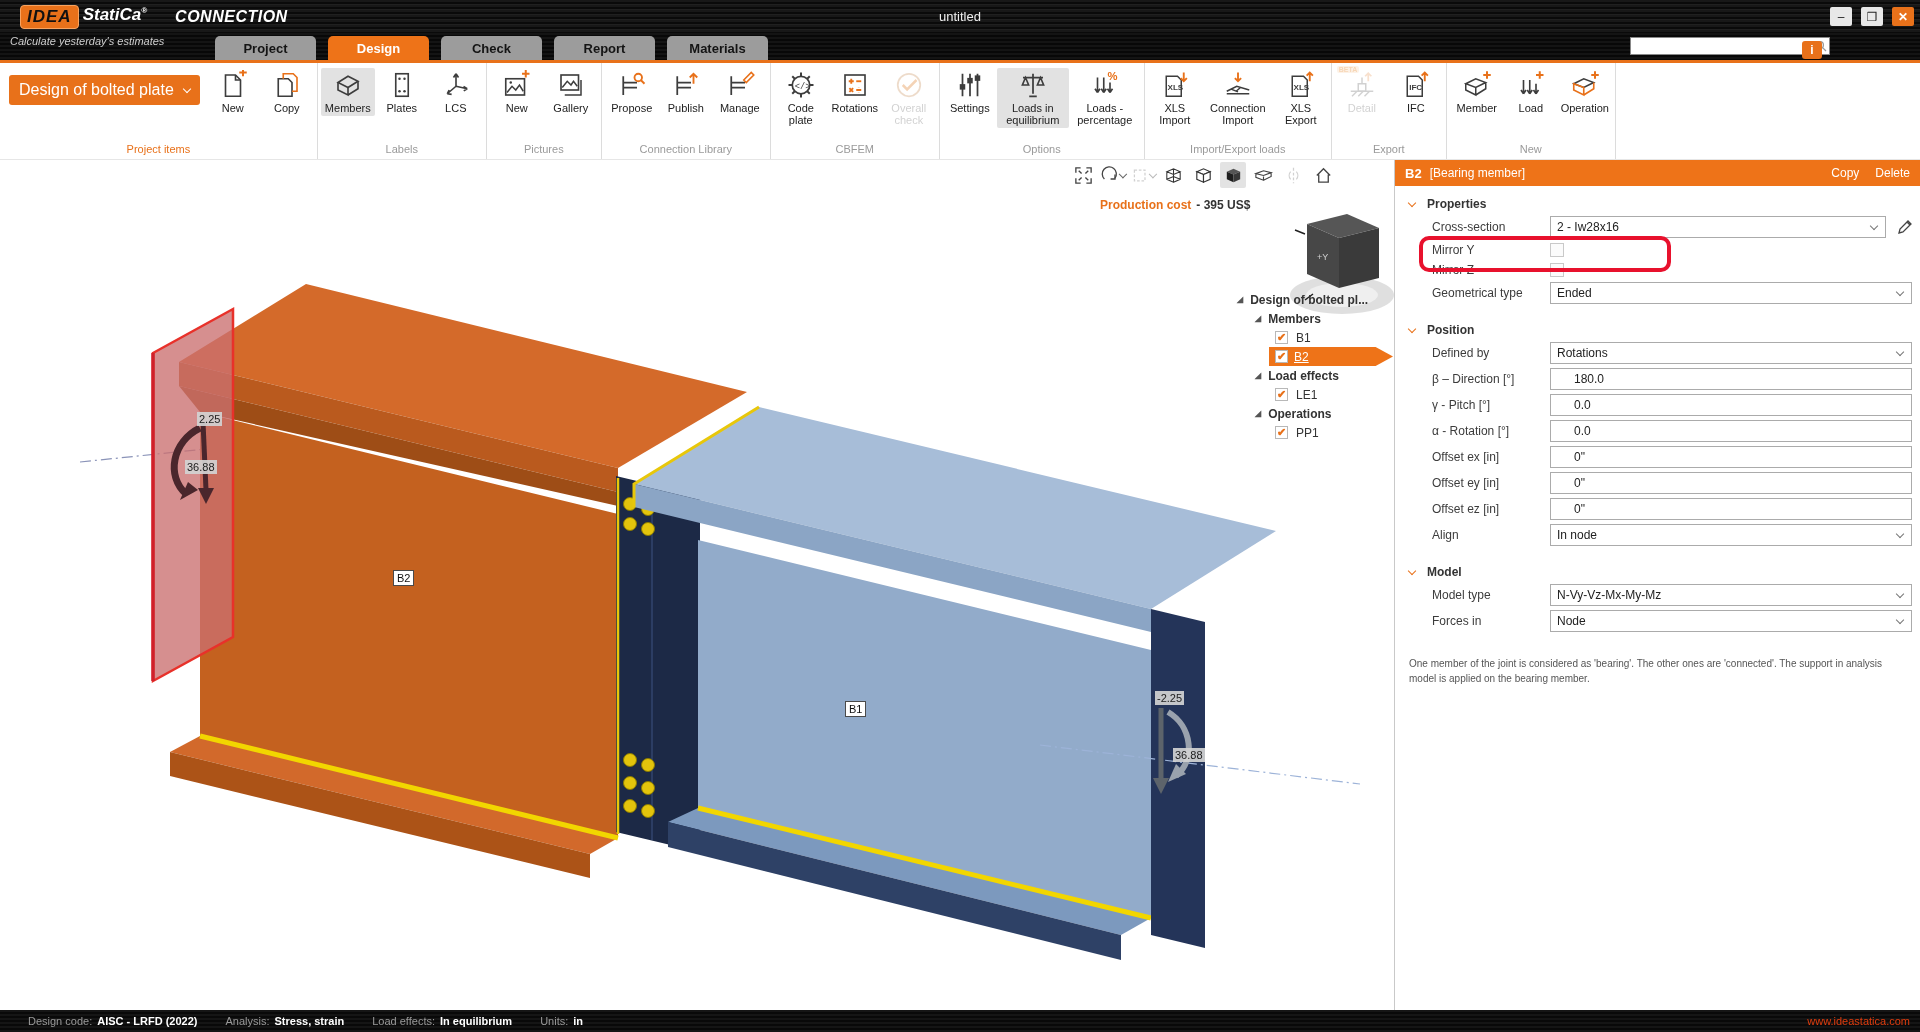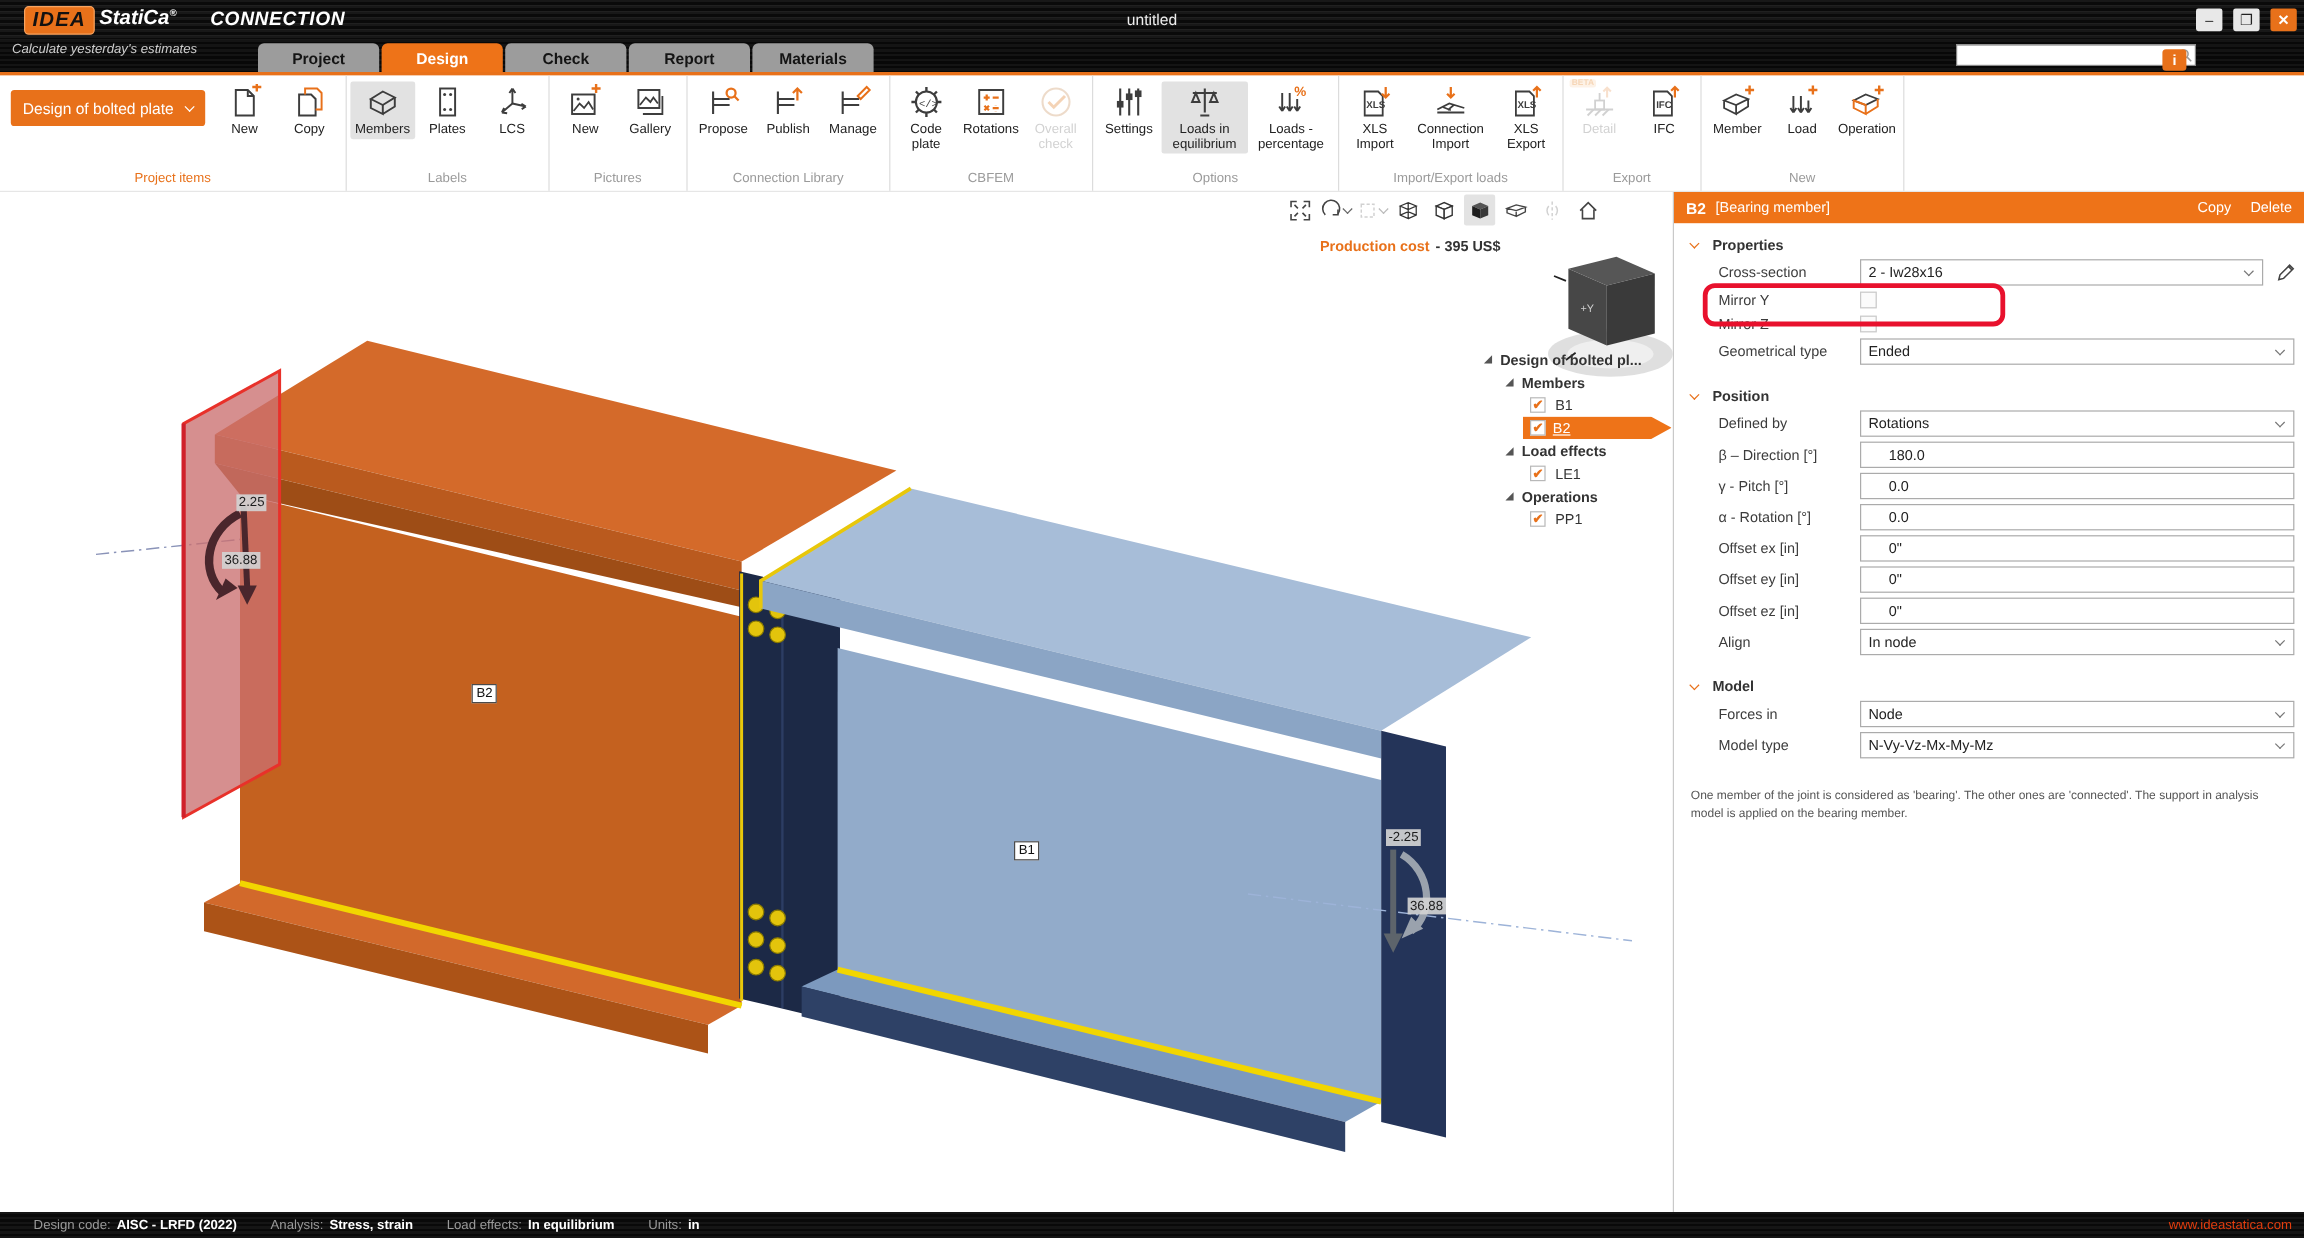--- a/index.html
+++ b/index.html
@@ -21,21 +21,21 @@
   .win-btns { position:absolute; right:6px; top:7px; display:flex; gap:9px; }
   .win-btn { width:22px; height:19px; background:#e8e8e8; border-radius:2px; display:flex;
     align-items:center; justify-content:center; font-size:12px; color:#222; cursor:default; }
   .win-btn.close { background:#E8711A; color:#fff; font-weight:bold; }
 
   
   .tabrow { height:27px; background:#0d0d0d;
     background-image:repeating-linear-gradient(180deg,#141414 0 2px,#080808 2px 4px);
     position:relative; display:flex; align-items:flex-end; }
   .tagline { position:absolute; left:10px; top:2px; font-style:italic; font-size:11px; color:#cfcfcf; }
-  .tabs { display:flex; margin-left:215px; gap:2px; }
+  .tabs { display:flex; margin-left:215px; gap:12px; }
   .tab { width:101px; height:24px; background:#9c9c9c; color:#141414; font-weight:bold; font-size:13px;
     display:flex; align-items:center; justify-content:center; border-radius:5px 5px 0 0; }
   .tab.active { background:#EE7318; color:#fff; }
   .search-wrap { position:absolute; right:90px; top:4px; display:flex; align-items:center; }
   .search-input { width:200px; height:18px; border:1px solid #888; background:#fff; font-size:11px; padding:0 18px 0 4px; }
   .search-icon { position:absolute; right:3px; width:12px; height:12px; }
   .info-btn { position:absolute; right:8px; top:4px; width:20px; height:18px; background:#E8711A;
     border-radius:3px; color:#fff; font-weight:bold; font-size:12px; text-align:center; line-height:18px; }
   .orange-rule { height:3px; background:#E8711A; }
 
@@ -45,21 +45,21 @@
   .rgroup-buttons { flex:1; display:flex; align-items:flex-start; padding-top:5px; }
   .rgroup-label { height:18px; text-align:center; font-size:11px; color:#9a9a9a; line-height:16px; white-space:nowrap; padding:0 6px;}
   .rgroup-label.orange { color:#E8711A; }
   .rbtn { display:flex; flex-direction:column; align-items:center; width:54px; padding:2px 1px; border-radius:2px; }
   .rbtn.wide { width:72px; }
   .rbtn.active { background:#e2e2e2; }
   .rbtn.disabled { opacity:.45; }
   .rbtn svg { width:30px; height:30px; }
   .rbtn-label { font-size:11px; color:#222; text-align:center; line-height:12px; margin-top:2px; white-space:pre-line; }
   .rbtn.disabled .rbtn-label { color:#9a9a9a; }
-  .scene-dd { margin:7px 6px 0 6px; align-self:flex-start; background:#E8711A; color:#fff; font-size:13px;
+  .scene-dd { margin:7px 6px 0 6px; align-self:flex-start; background:#E8711A; color:#fff; font-size:16px;
     height:30px; display:flex; align-items:center; padding:0 10px; border-radius:3px; gap:10px; }
   .scene-dd .chev { border-color:#fff; }
   .chev { width:6px; height:6px; border-right:1.6px solid #666; border-bottom:1.6px solid #666;
     display:inline-block; transform:rotate(45deg); margin-top:-3px; }
   .beta-badge { font-size:7px; color:#eda55e; background:#fbe3cc; padding:0 2px; border-radius:2px;
     position:absolute; top:-2px; left:2px; font-weight:bold;}
 
   
   .main { flex:1; display:flex; position:relative; }
   .viewport { width:1395px; position:relative; background:#fff; border-right:1px solid #c9c9c9; }
@@ -723,30 +723,30 @@
               <span class="chev"></span>
             </div>
         </div>
 
         <div class="psec mt">
             <span class="ochev"></span>
             <span>Model</span>
           </div>
 
         <div class="prow">
+          <span class="plabel">Model type</span>
+          <div class="pfield">
+              <span>N-Vy-Vz-Mx-My-Mz</span>
+              <span class="chev"></span>
+            </div>
+        </div>
+        <div class="prow">
           <span class="plabel">Forces in</span>
           <div class="pfield">
               <span>Node</span>
-              <span class="chev"></span>
-            </div>
-        </div>
-        <div class="prow">
-          <span class="plabel">Model type</span>
-          <div class="pfield">
-              <span>N-Vy-Vz-Mx-My-Mz</span>
               <span class="chev"></span>
             </div>
         </div>
 
         <p class="pnote">One member of the joint is considered as 'bearing'. The other ones are 'connected'. The support in analysis model is applied on the bearing member.</p>
       </div>
     </div>
   </div>
 
   <div class="statusbar">

